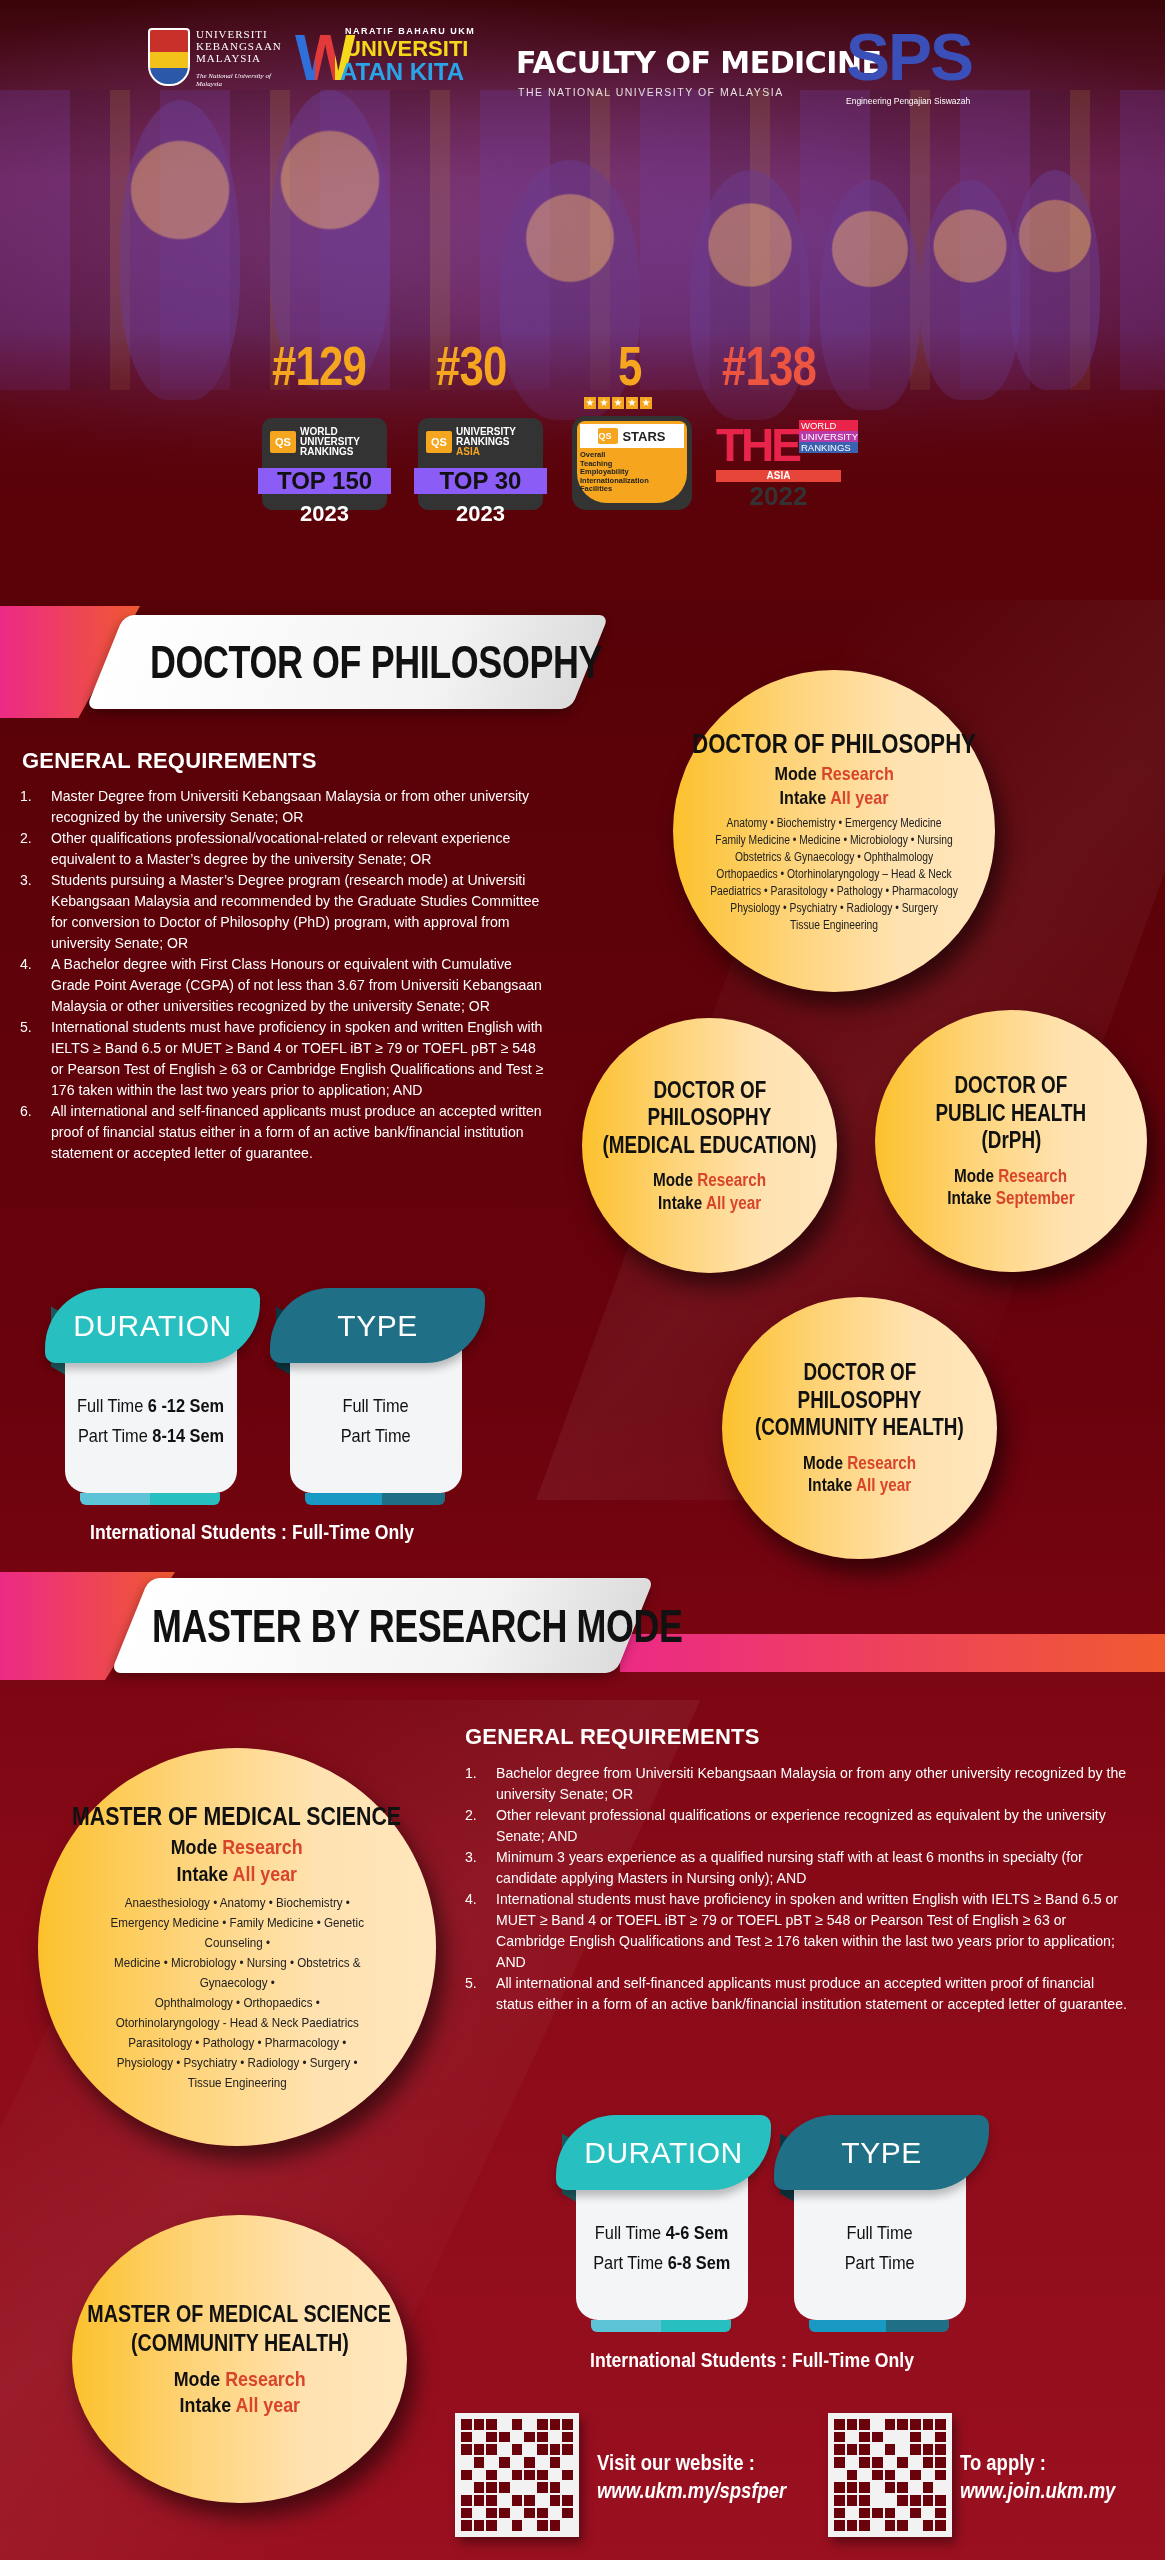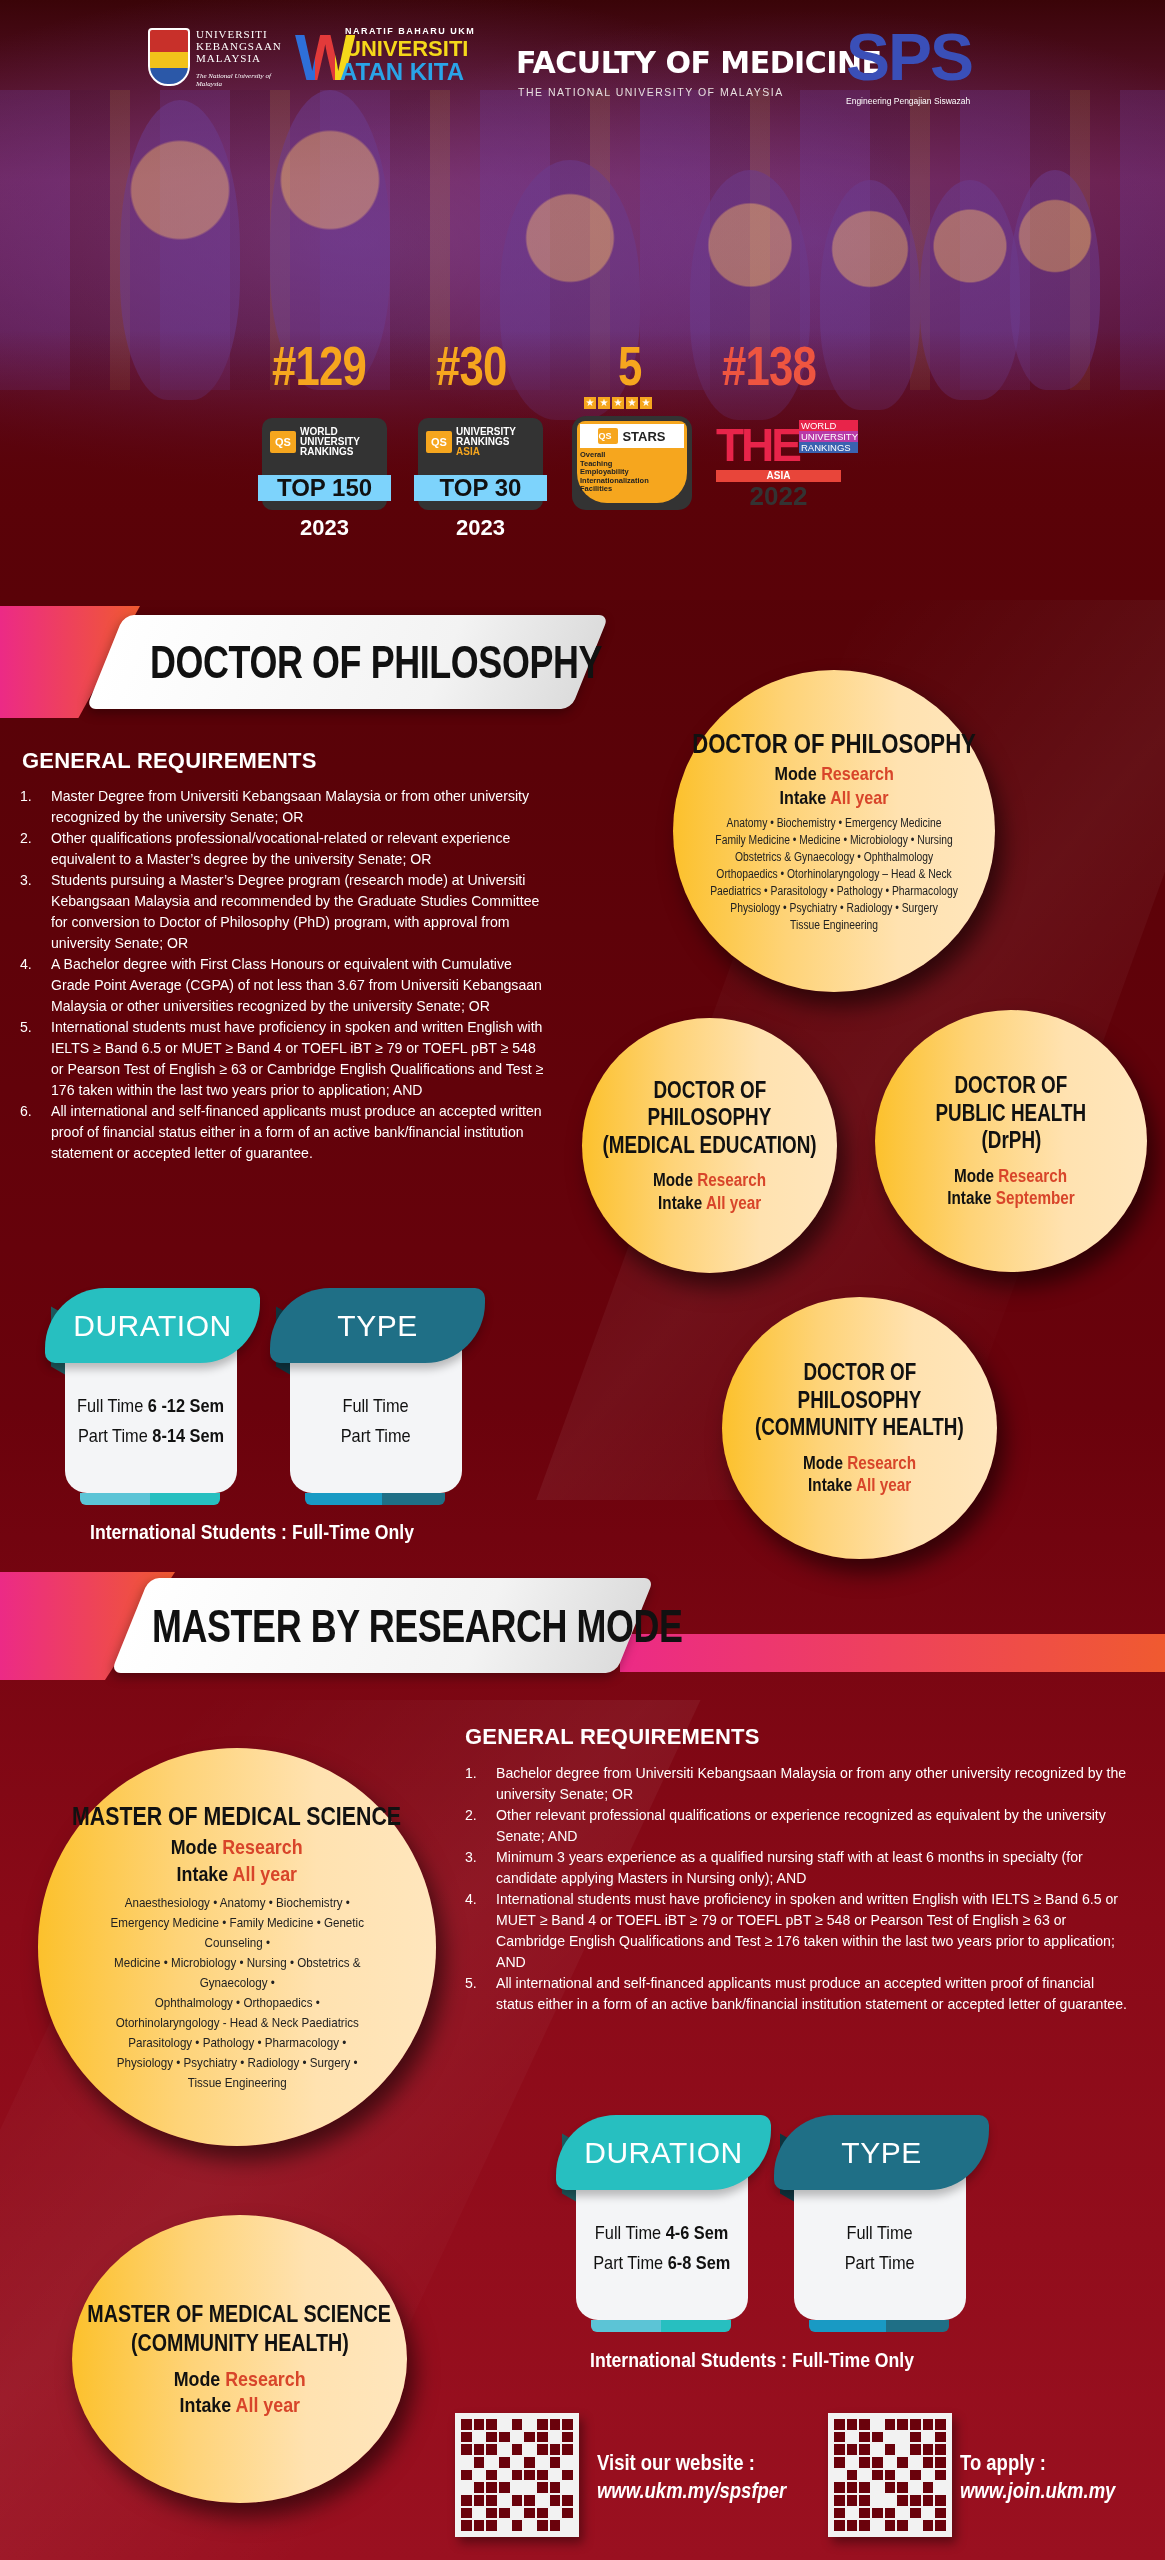--- a/index.html
+++ b/index.html
@@ -63,21 +63,21 @@
   .rank-num { font-family: "Liberation Sans", sans-serif; font-weight: 700; font-size: 56px; line-height: 56px; color: #f6a61e; transform: scaleX(0.78); transform-origin: left top; letter-spacing: -1px; }
   .rank-num.red { color: #ee5540; }
   .badge {
     width: 125px; height: 92px; border-radius: 10px;
     background: #333;
     text-align: center; color: #fff;
   }
   .badge .b-top { height: 36px; margin: 6px 8px 0 8px; display: flex; align-items: center; gap: 4px; }
   .b-qs { width: 26px; height: 22px; background: #f6a61e; color: #fff; font-size: 11px; font-weight: 700; line-height: 22px; border-radius: 2px; }
   .b-lines { font-size: 10px; font-weight: 700; line-height: 10px; text-align: left; }
-  .b-mid { background: #7dd3fc; color: #111; font-size: 24px; font-weight: 700; height: 26px; line-height: 26px; margin: 15px -4px; }
+  .b-mid { background: #8b5cf6; color: #111; font-size: 24px; font-weight: 700; height: 26px; line-height: 26px; margin: 8px -4px; }
   .b-year { font-size: 22px; font-weight: 700; line-height: 24px; }
   .stars-row { display: flex; gap: 2px; }
   .stars-row span { width: 12px; height: 12px; background: #f6a61e; color: #fff; font-size: 10px; line-height: 12px; text-align: center; }
   .badge-stars { background: #333; border-radius: 14px; padding: 5px; }
   .badge-stars .inner { background: #f6a61e; border-radius: 8px 8px 30px 30px; height: 82px; padding: 3px; }
   .qs-stars-head { background: #fff; color: #222; font-size: 13px; font-weight: 700; height: 24px; display: flex; align-items: center; justify-content: center; gap: 4px; }
   .qs-stars-list { color: #222; font-size: 7.5px; font-weight: 700; line-height: 8.5px; margin-top: 3px; }
   .the-block { width: 125px; height: 90px; }
   .the-letters { font-size: 46px; font-weight: 900; line-height: 50px; color: #e8244a; letter-spacing: -3px; }
   .the-lines div { font-size: 9.5px; line-height: 11px; color: #fff; padding-left: 2px; }

